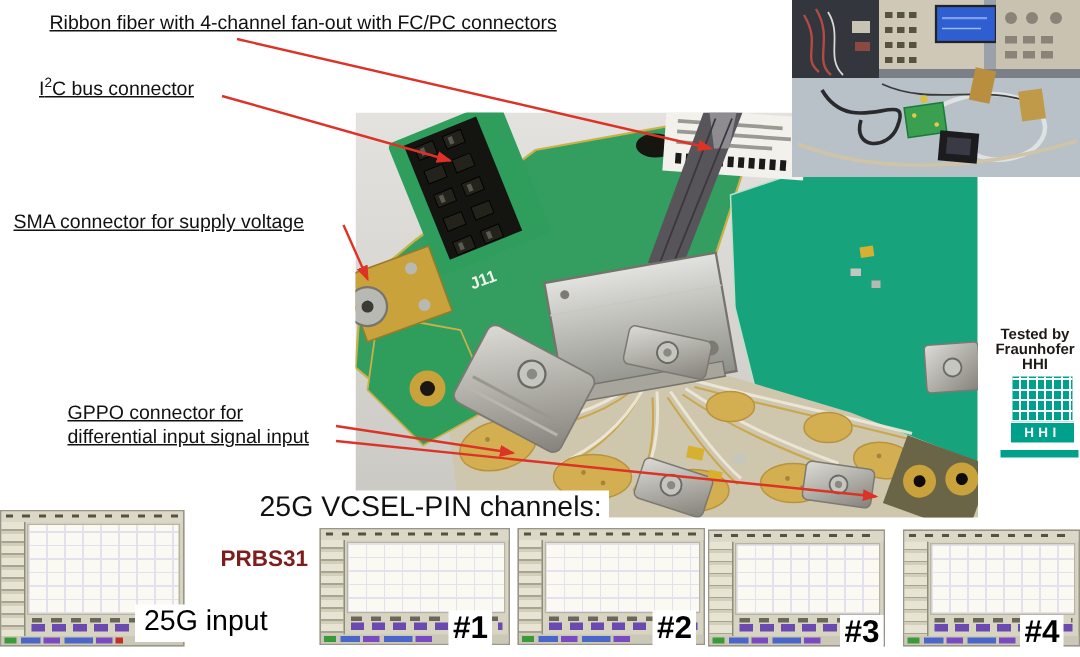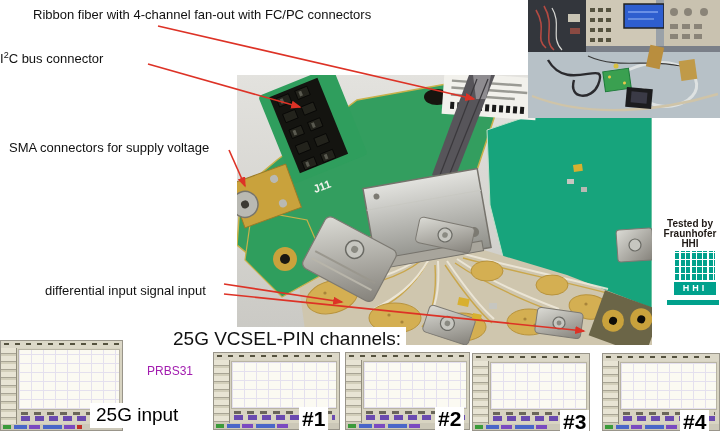--- a/index.html
+++ b/index.html
@@ -1,27 +1,27 @@
 <!DOCTYPE html>
 <html style="--arrow: #dd3226; --hhi-teal: #00a18c; --pcb-green: #2f9e5d; --pcb-teal: #17a47c; --gold: #c9a23c; --scope-bg: #d8d4c2;"><head>
 <meta charset="utf-8">
 <style>
   html,body{margin:0;padding:0;background:#fff;}
   #canvas{position:relative;width:720px;height:438px;background:#fff;overflow:hidden;
           font-family:"Liberation Sans",sans-serif;color:#111;}
 
   
-  .lbl{position:absolute;font-size:13px;color:#111;white-space:nowrap;z-index:30;}
+  .lbl{position:absolute;font-size:13px;color:#111;white-space:nowrap;z-index:30;text-decoration:underline;}
   .lbl sup{font-size:9px;}
   .heading{position:absolute;font-size:19px;color:#111;background:#fff;padding:1px 5px 2px 2px;
            white-space:nowrap;z-index:30;}
   .chlabel{position:absolute;font-size:21px;font-weight:bold;color:#000;background:#fff;
            padding:0 3px 1px 3px;z-index:40;}
   .biglbl{position:absolute;font-size:19px;color:#000;background:#fff;padding:1px 6px 2px 6px;z-index:40;}
-  .prbs{position:absolute;font-size:12px;font-weight:400;color:#a21caf;z-index:40;background:#fff;padding:0 2px;}
+  .prbs{position:absolute;font-size:15px;font-weight:700;color:#7f1d1d;z-index:40;background:#fff;padding:0 2px;}
 
   
   .photo{position:absolute;z-index:10;}
   .photo svg{display:block;}
 
   
   #arrows{position:absolute;left:0;top:0;z-index:35;pointer-events:none;}
   .arr{stroke:var(--arrow,#dd3226);stroke-width:1.6;fill:none;}
   .ahf{fill:var(--arrow,#dd3226);}
 
@@ -308,26 +308,26 @@
         </g>
       <rect x="120" y="46" width="14" height="22" fill="#b98e3e" transform="rotate(12 127 57)"></rect>
       <rect x="152" y="60" width="16" height="20" fill="#c09a48" transform="rotate(-8 160 70)"></rect>
       <circle cx="88" cy="66" r="2.5" fill="#d8c040"></circle>
     </svg>
   </div>
 
   <div class="lbl" style="left:33px;top:7px">
     <span>Ribbon fiber with 4-channel fan-out with FC/PC connectors</span>
   </div>
-  <div class="lbl" style="left:0;top:50px"><span>I</span><sup>2</sup><span>C bus connector</span></div>
+  <div class="lbl" style="left:26px;top:50px"><span>I</span><sup>2</sup><span>C bus connector</span></div>
   <div class="lbl" style="left:9px;top:140px">
-    <span>SMA connectors for supply voltage</span>
+    <span>SMA connector for supply voltage</span>
   </div>
   <div class="lbl" style="left:45px;top:267px;line-height:16px">
-    <br>
+    <span>GPPO connector for</span><br>
     <span>differential input signal input</span>
   </div>
   <div class="heading" style="left:171px;top:327px">25G VCSEL-PIN channels:</div>
   <div class="prbs" style="left:145px;top:364px">PRBS31</div>
   <div class="biglbl" style="left:90px;top:403px">25G input</div>
 
   <div class="tested">
     <span>Tested by</span><br>
     <span>Fraunhofer</span><br>
     <span>HHI</span>

